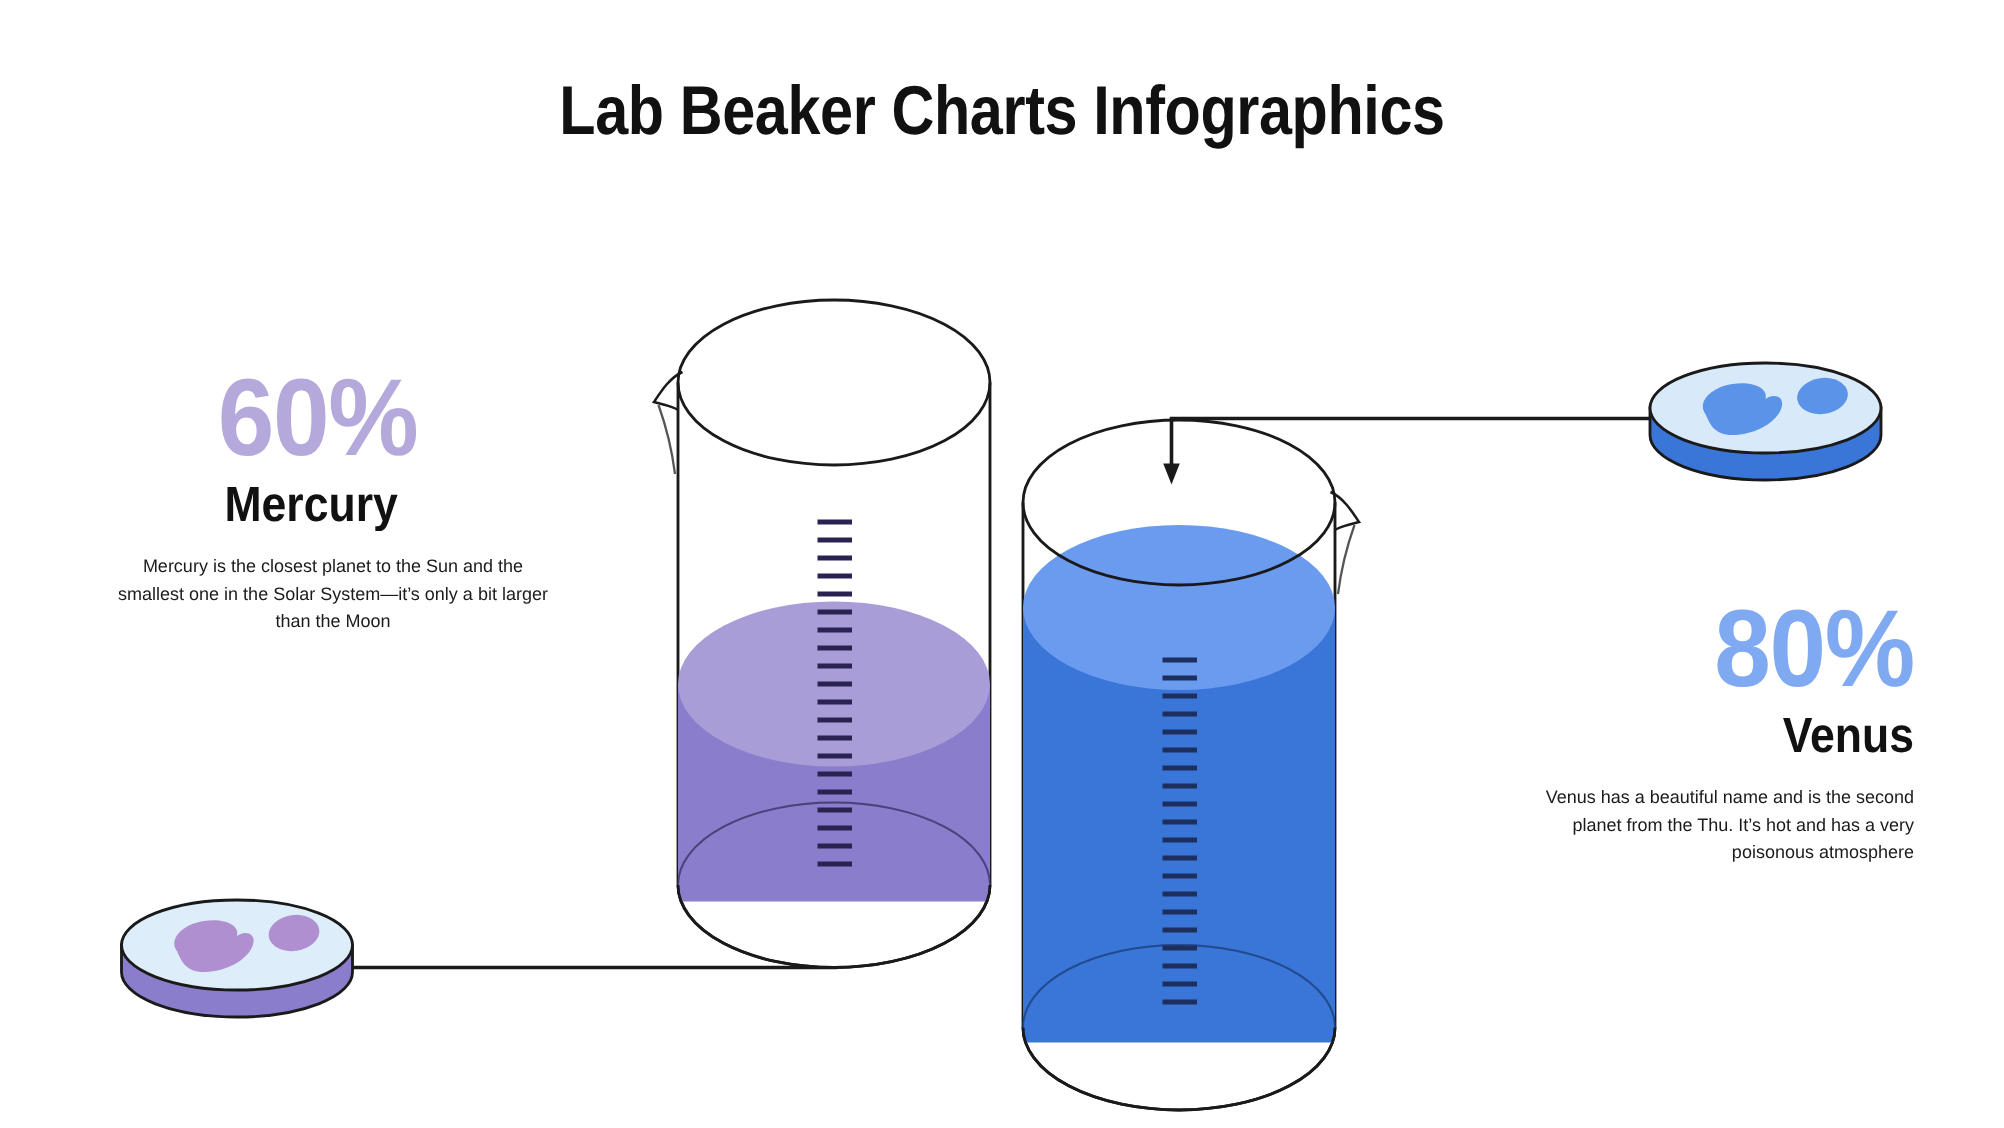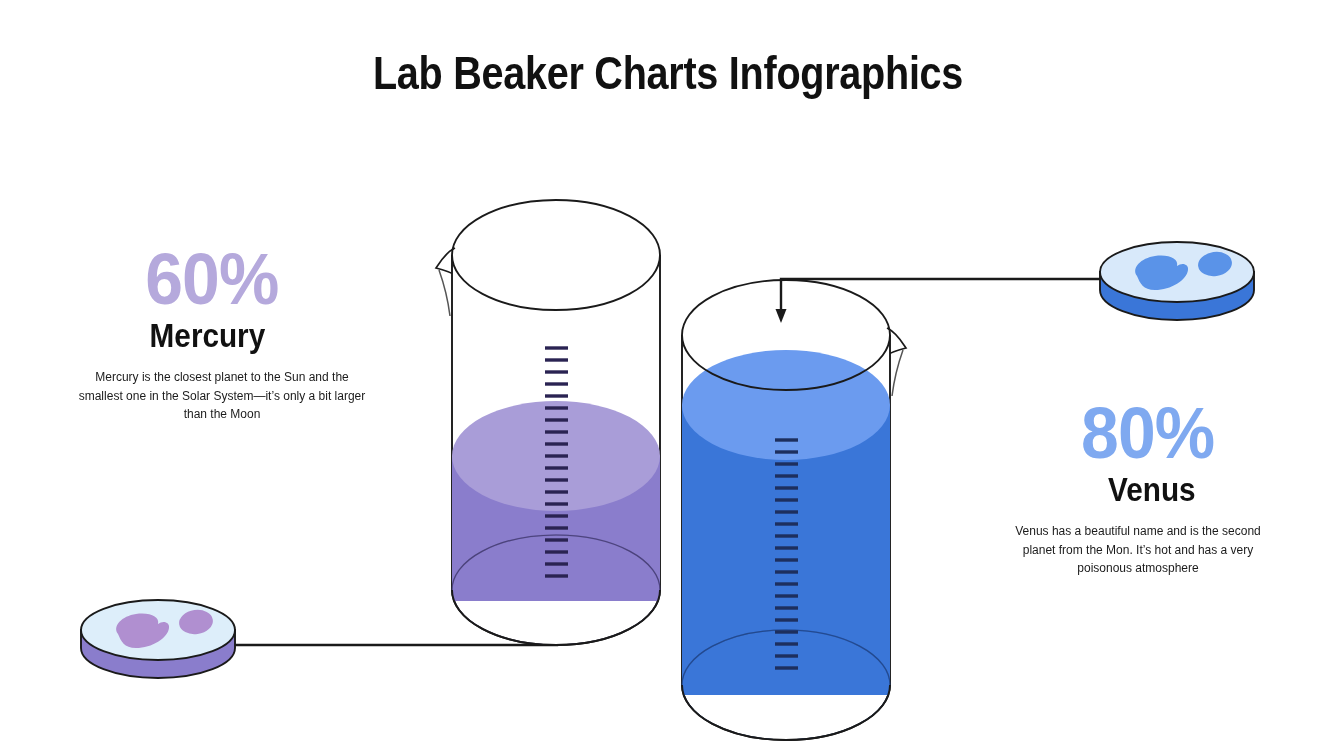--- a/index.html
+++ b/index.html
@@ -40,21 +40,21 @@
   #mercury-block {
     left: 76px;
     top: 244px;
     width: 292px;
     text-align: center;
   }
   #venus-block {
     left: 1000px;
     top: 398px;
     width: 276px;
-    text-align: center;
+    text-align: right;
   }
 
   .stat-percent {
     font-family: "Liberation Sans Narrow", "Liberation Sans", sans-serif;
     font-weight: 700;
     font-size: 73px;
     line-height: 0.96;
     letter-spacing: -1px;
     margin: 0 0 4px 0;
     transform: scaleX(0.93);
@@ -231,14 +231,14 @@
 
 <div class="stat-block" id="mercury-block">
   <div class="stat-percent" style="color:#b5a9dc">60%</div>
   <div class="stat-name">Mercury</div>
   <div class="stat-desc">Mercury is the closest planet to the Sun and the smallest one in the Solar System—it’s only a bit larger than the Moon</div>
 </div>
 
 <div class="stat-block" id="venus-block">
   <div class="stat-percent" style="color:#7fa9f0">80%</div>
   <div class="stat-name">Venus</div>
-  <div class="stat-desc">Venus has a beautiful name and is the second planet from the Mon. It’s hot and has a very poisonous atmosphere</div>
+  <div class="stat-desc">Venus has a beautiful name and is the second planet from the Thu. It’s hot and has a very poisonous atmosphere</div>
 </div>
 
 </body></html>

